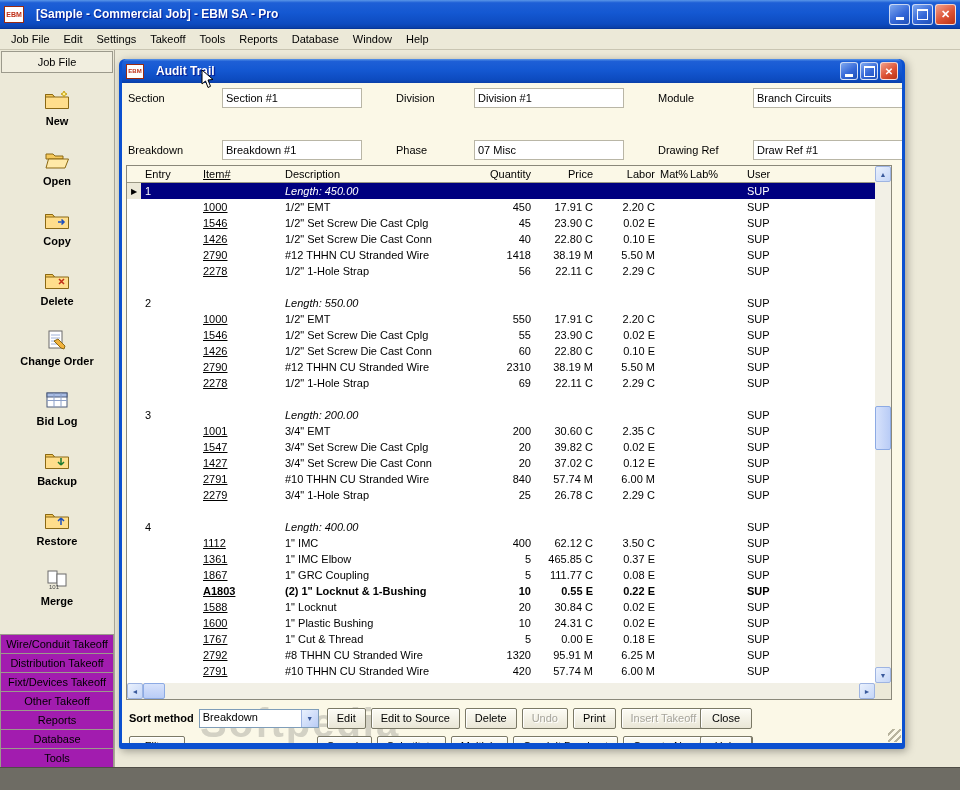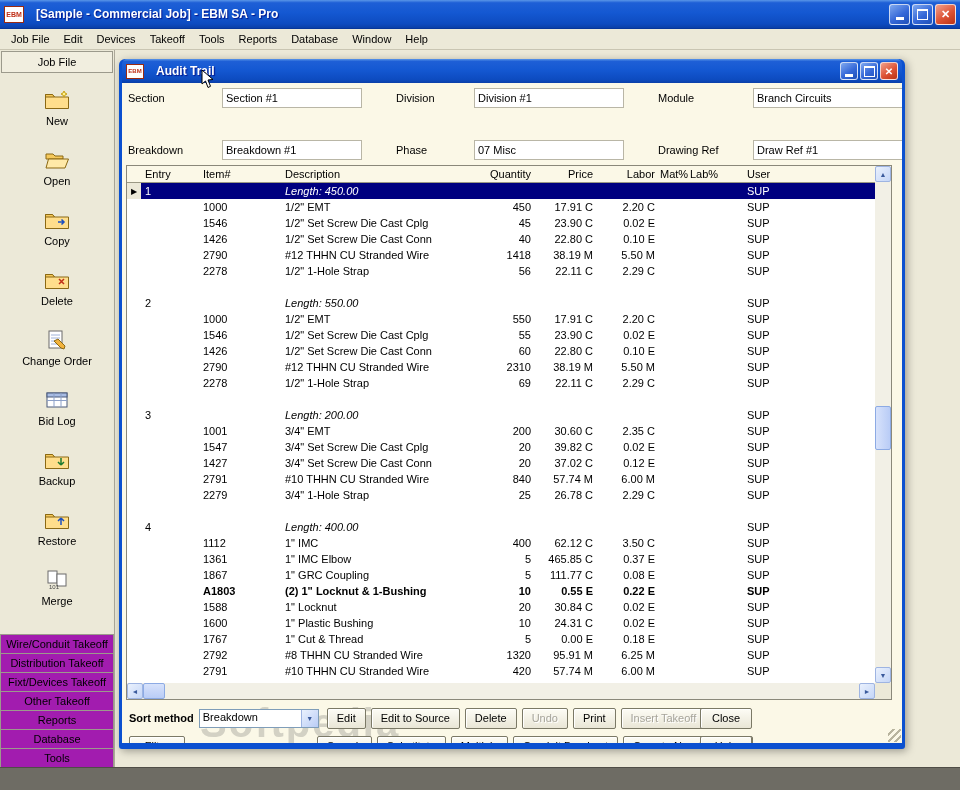--- a/index.html
+++ b/index.html
@@ -28,21 +28,21 @@
   .menubar{height:20px;display:flex;align-items:center;background:#ECE9D8;border-bottom:1px solid #C9C5B2;padding-left:4px;}
   .menu-item{padding:2px 7px;cursor:default;}
 
   
   .bodyrow{display:flex;height:720px;}
   .sidebar{width:114px;flex:none;background:#ECE9D8;border-right:1px solid #ACA899;display:flex;flex-direction:column;}
   .sb-header{height:20px;border:1px solid #9C9A8C;background:#F1EEDF;display:flex;align-items:center;justify-content:center;margin:1px;}
   .sb-items{margin-top:14px;}
   .sb-item{height:60px;display:flex;flex-direction:column;align-items:center;justify-content:flex-start;cursor:default;}
   .sb-item .ic{height:24px;display:flex;align-items:center;}
-  .sb-item .lb{margin-top:3px;text-align:center;}
+  .sb-item .lb{margin-top:3px;text-align:center;font-weight:bold;}
   .sb-tabs{margin-top:auto;margin-bottom:2px;}
   .sb-tab{height:18px;border:1px solid #9C9A8C;margin-top:-1px;background:#a21caf;display:flex;align-items:center;justify-content:center;
     font-size:11px;white-space:nowrap;overflow:hidden;}
 
   .mdi{flex:1;position:relative;background:#ECE9D8;}
 
   
   .audit{position:absolute;left:4px;top:9px;width:786px;height:690px;background:#0B50D0;border-radius:6px 6px 3px 3px;
     padding:0 3px 3px;box-sizing:border-box;box-shadow:2px 2px 8px rgba(0,0,0,.35);}
   .audit-body{position:relative;background:#FBF8E7;height:660px;overflow:hidden;}
@@ -55,21 +55,21 @@
 
   
   .grid-wrap{position:relative;margin-left:4px;width:764px;height:533px;background:#404040;border:1px solid #8A887A;box-sizing:content-box;}
   .ghead,.grow{display:grid;grid-template-columns:14px 58px 80px 195px 62px 62px 62px 30px 32px 1fr;align-items:center;width:748px;}
   .ghead{height:16px;background:#FBF8E7;border-bottom:1px solid #9A9884;}
   .gbody{height:500px;overflow:hidden;background:#fff;}
   .grow{height:16px;}
   .grow.blank{background:#fff;}
   .c{white-space:nowrap;overflow:hidden;}
   .c-entry{padding-left:4px;}
-  .c-item{padding-left:4px;}
+  .c-item{padding-left:4px;text-decoration:underline;}
   .c-desc{padding-left:6px;}
   .c-qty,.c-price,.c-labor{text-align:right;padding-right:5px;}
   .c-user{padding-left:25px;}
   .c-gutter{height:16px;display:flex;align-items:center;justify-content:center;font-size:8px;}
   .grow.grp .c-desc{font-style:italic;}
   .grow.sel{background:#000080;color:#fff;}
   .grow.sel .c-gutter{background:#ECE9D8;color:#000;}
   .grow.bold{font-weight:bold;}
 
   
@@ -125,21 +125,21 @@
       <span class="wbtn">
           <i class="g-max"></i>
         </span>
       <span class="wbtn bclose">✕</span>
     </span>
   </div>
 
   <div class="menubar" id="menubar">
       <span class="menu-item">Job File</span>
       <span class="menu-item">Edit</span>
-      <span class="menu-item">Devices</span>
+      <span class="menu-item">Settings</span>
       <span class="menu-item">Takeoff</span>
       <span class="menu-item">Tools</span>
       <span class="menu-item">Reports</span>
       <span class="menu-item">Database</span>
       <span class="menu-item">Window</span>
       <span class="menu-item">Help</span>
     </div>
 
   <div class="bodyrow">
 

